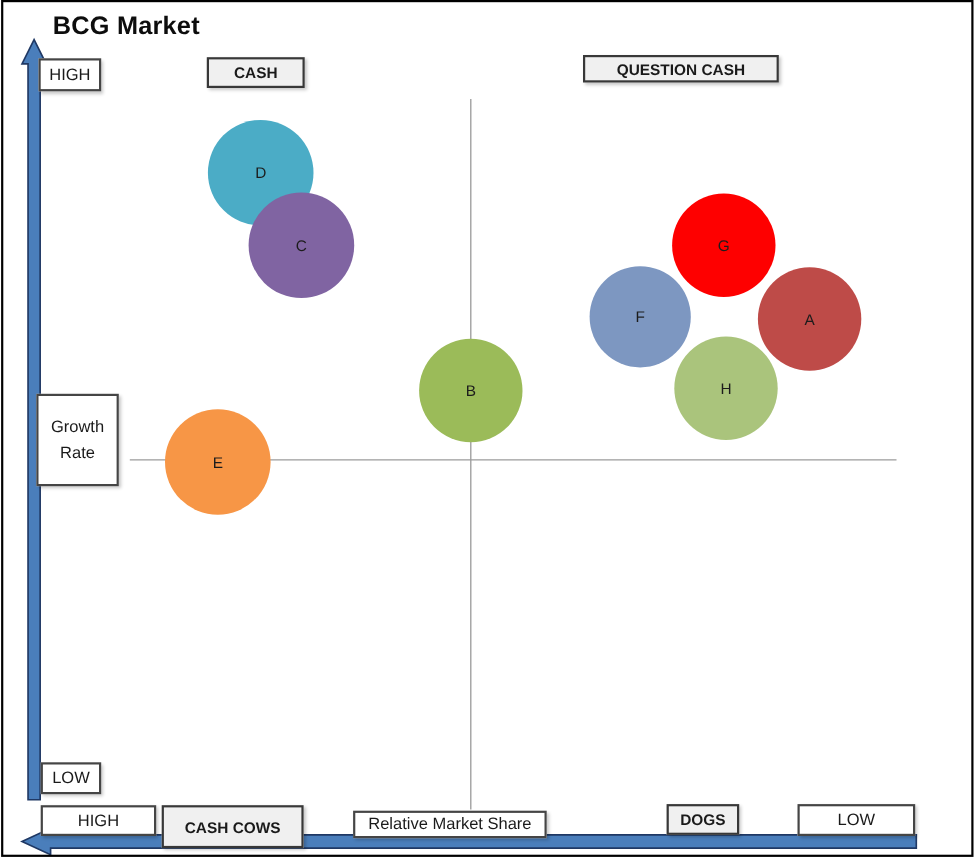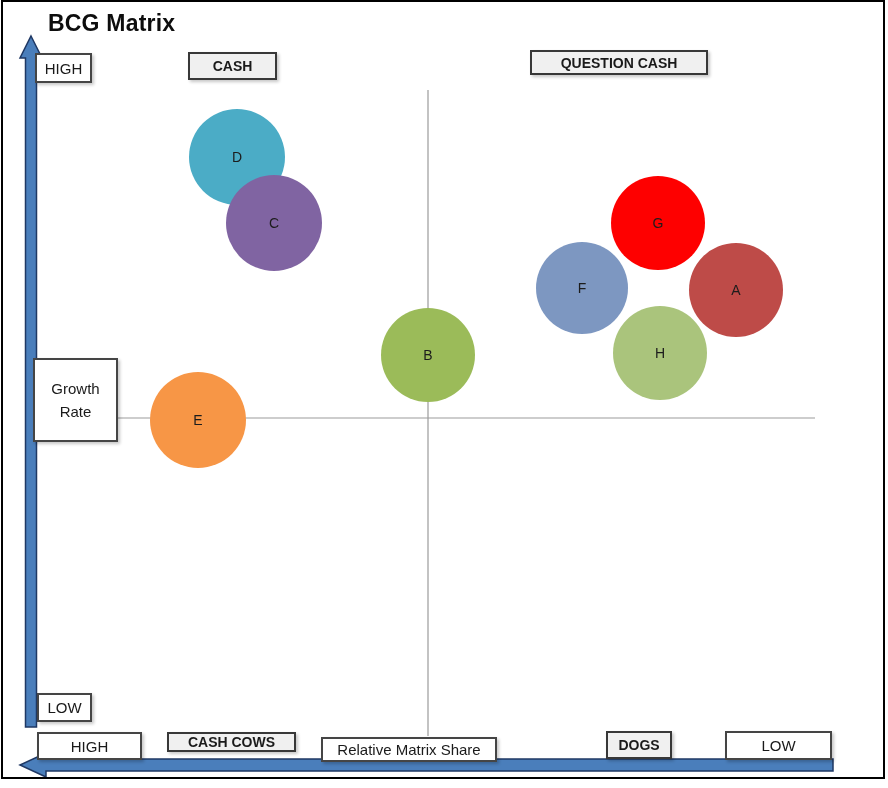--- a/index.html
+++ b/index.html
@@ -39,37 +39,37 @@
   <svg class="axes" width="888" height="788" viewBox="0 0 888 788">
 
     <line x1="428" y1="90" x2="428" y2="736" stroke="#9B9B9B" stroke-width="1.2"></line>
     <line x1="118" y1="418" x2="815" y2="418" stroke="#9B9B9B" stroke-width="1.2"></line>
 
     <polygon points="31,36 42,58 36.5,58 36.5,727 25.5,727 25.5,58 20,58" fill="#4A7EBB" stroke="#1F3864" stroke-width="1.5"></polygon>
 
     <polygon points="20,765 46,753 46,759 833,759 833,771 46,771 46,777" fill="#4A7EBB" stroke="#1F3864" stroke-width="1.5"></polygon>
   </svg>
 
-  <h1 class="chart-title">BCG Matrix</h1>
+  <h1 class="chart-title">BCG Market</h1>
 
   <div class="label-box" style="left:35px;top:53px;width:57px;height:30px;">HIGH</div>
 
   <div class="label-box gray" style="left:188px;top:52px;width:89px;height:28px;">CASH</div>
 
   <div class="label-box gray" style="left:530px;top:50px;width:178px;height:25px;">QUESTION CASH</div>
 
-  <div class="label-box multiline" style="left:33px;top:358px;width:85px;height:84px;">Growth Rate</div>
+  <div class="label-box multiline" style="left:33px;top:358px;width:75px;height:84px;">Growth Rate</div>
 
   <div class="label-box" style="left:37px;top:693px;width:55px;height:29px;">LOW</div>
 
   <div class="label-box" style="left:37px;top:732px;width:105px;height:28px;">HIGH</div>
 
-  <div class="label-box gray" style="left:167px;top:732px;width:129px;height:20px;">CASH COWS</div>
+  <div class="label-box gray" style="left:147px;top:732px;width:129px;height:39px;">CASH COWS</div>
 
-  <div class="label-box" style="left:321px;top:737px;width:176px;height:25px;">Relative Matrix Share</div>
+  <div class="label-box" style="left:321px;top:737px;width:176px;height:25px;">Relative Market Share</div>
 
   <div class="label-box gray" style="left:606px;top:731px;width:66px;height:28px;">DOGS</div>
 
   <div class="label-box" style="left:725px;top:731px;width:107px;height:29px;">LOW</div>
 
   <div>
       <div class="bubble" style="left: 189px; top: 109px; height: 96px; width: 96px; background: rgb(75, 172, 198);">D</div>
       <div class="bubble" style="left: 226px; top: 175px; height: 96px; width: 96px; background: rgb(128, 100, 162);">C</div>
       <div class="bubble" style="left: 150px; top: 372px; height: 96px; width: 96px; background: rgb(247, 150, 70);">E</div>
       <div class="bubble" style="left: 381px; top: 308px; height: 94px; width: 94px; background: rgb(155, 187, 89);">B</div>

